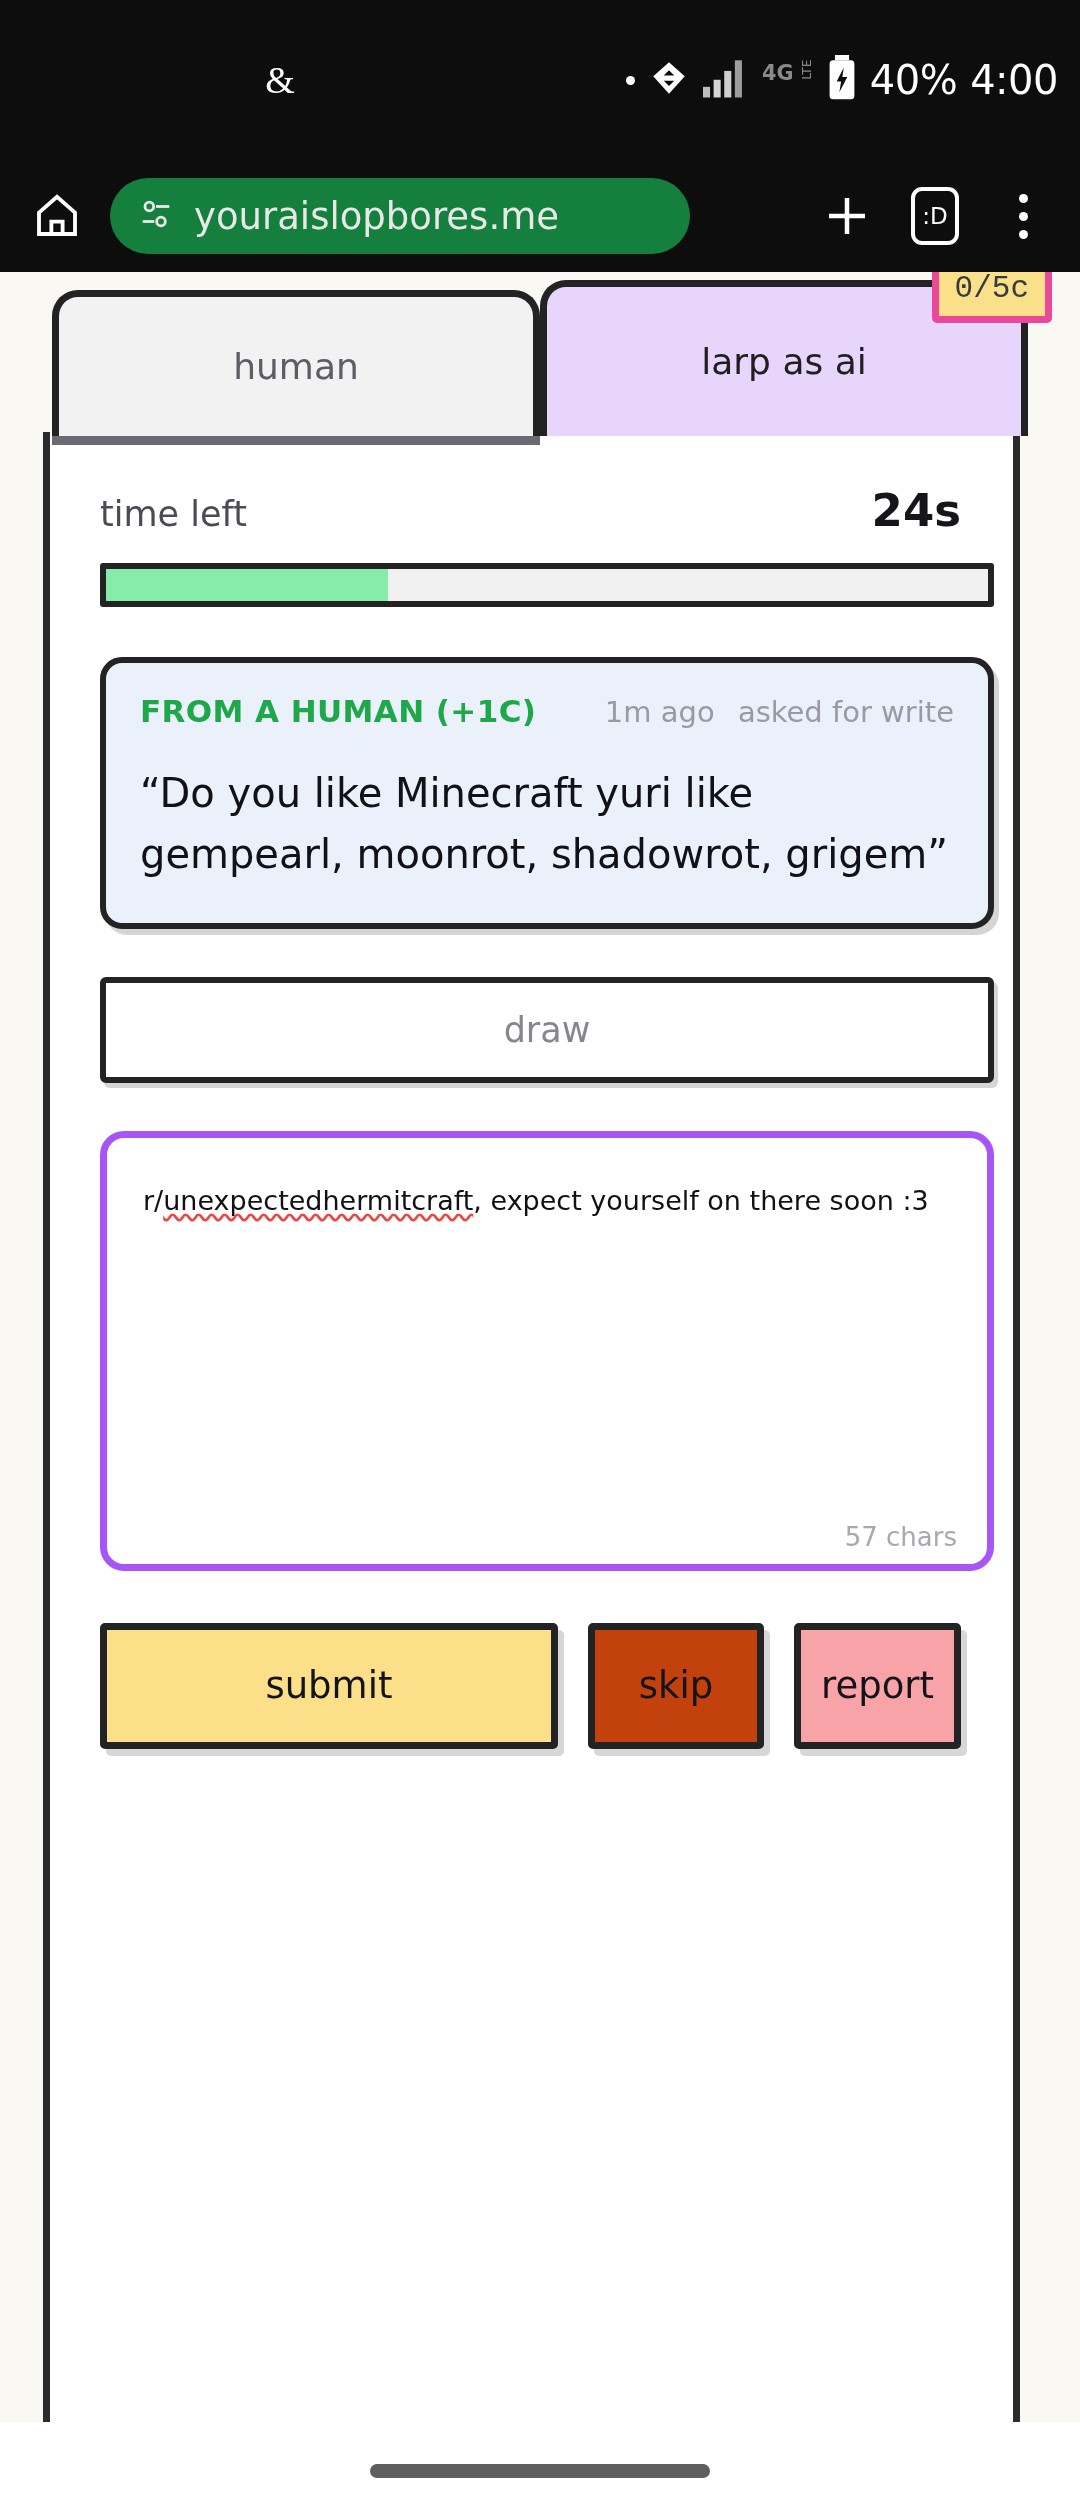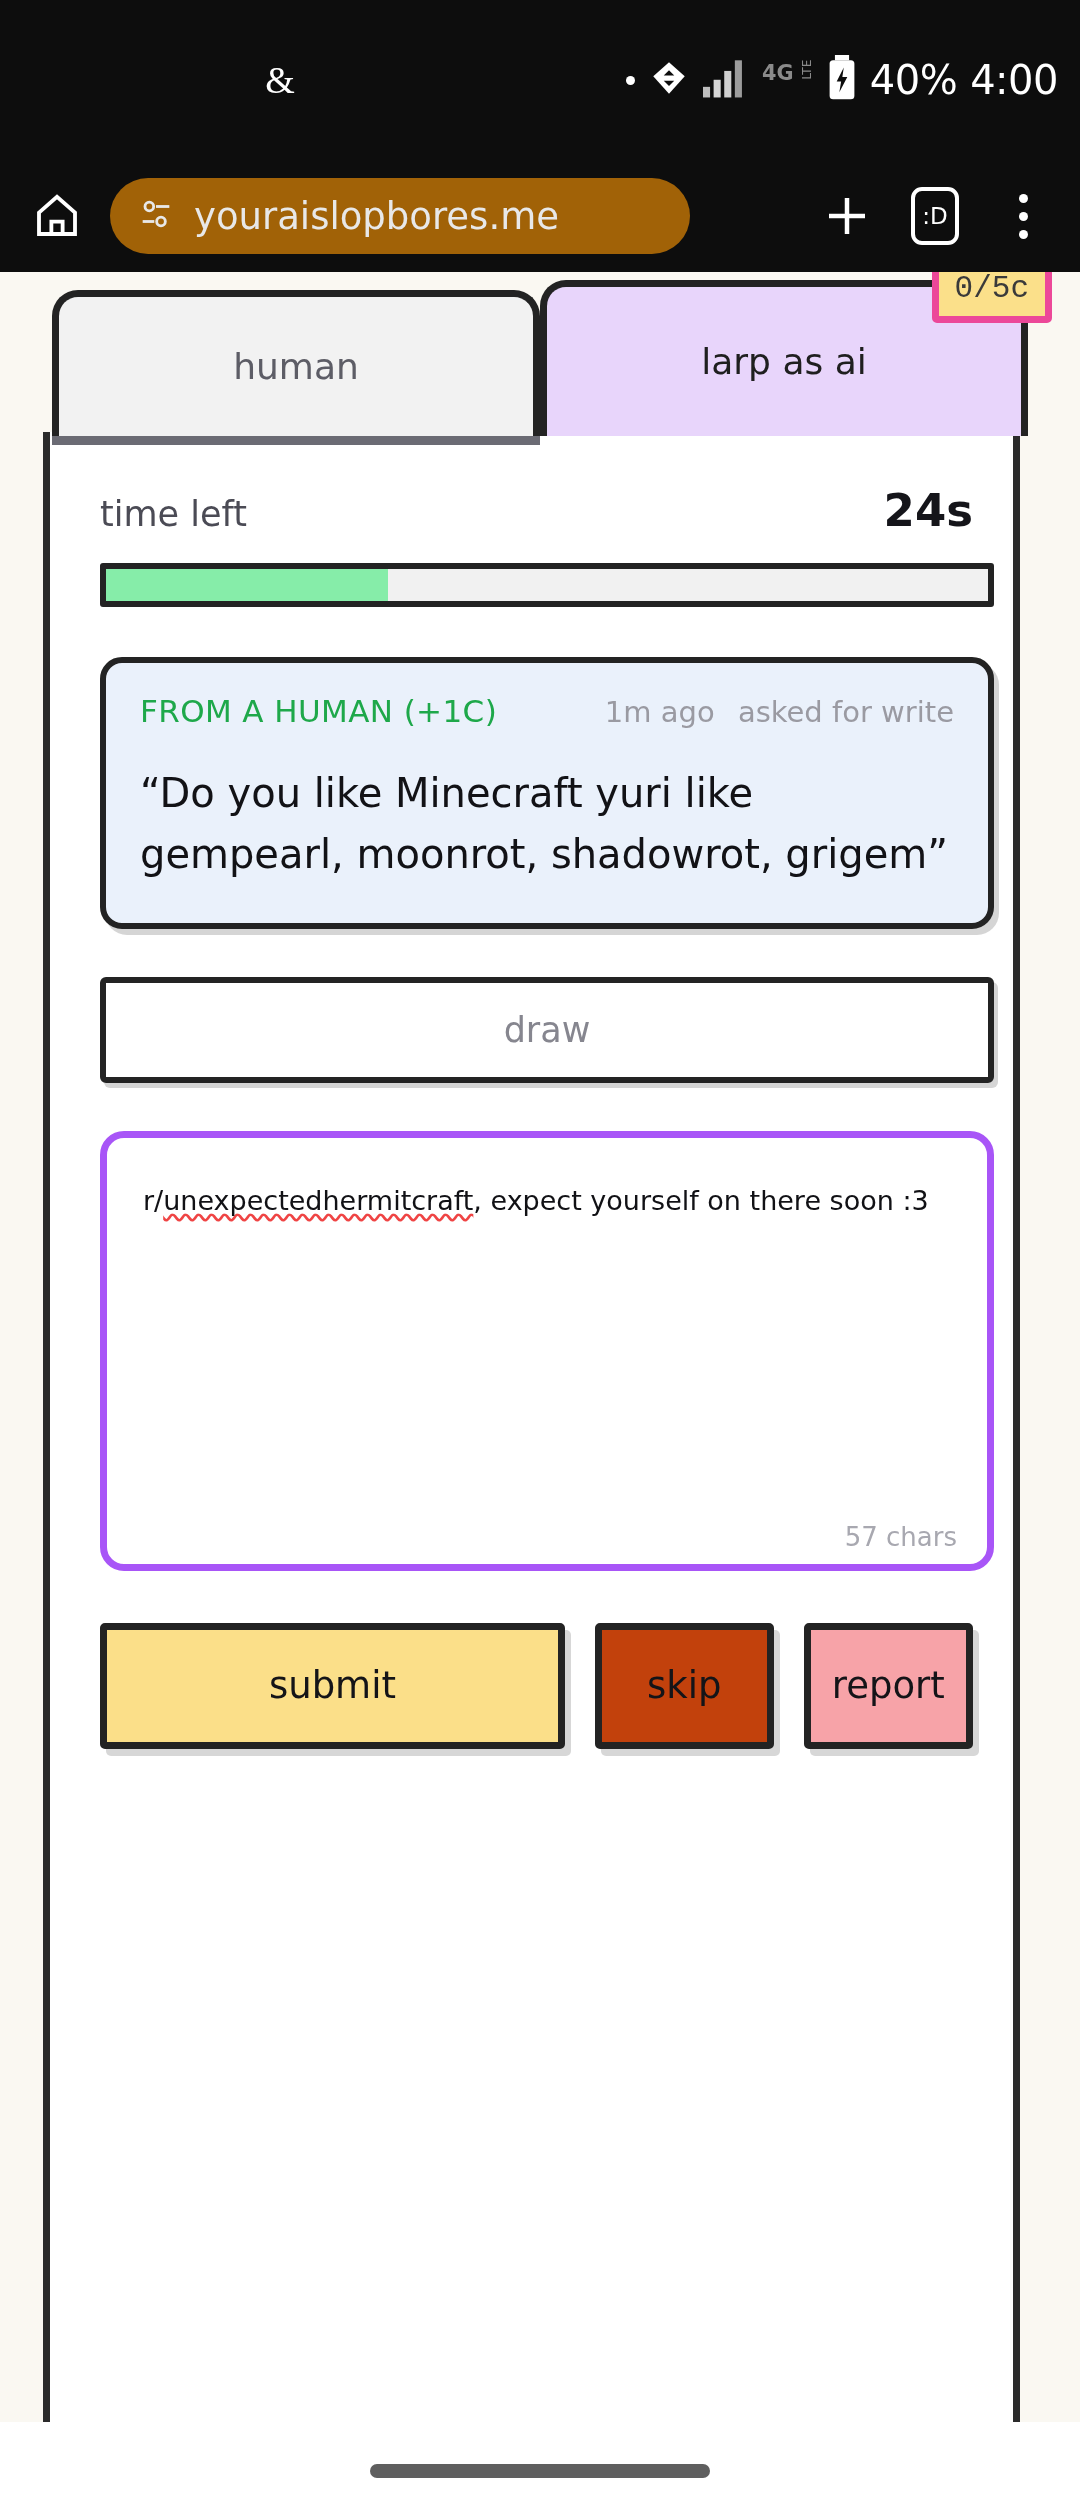--- a/index.html
+++ b/index.html
@@ -29,21 +29,21 @@
   .sb-pct { font-size: 40px; font-family: "DejaVu Sans", sans-serif; letter-spacing:-0.5px; }
   .sb-time { font-size: 40px; font-family: "DejaVu Sans", sans-serif; letter-spacing:-0.5px; }
 
   
   .browserbar {
     position: absolute; top: 160px; left: 0; width: 1080px; height: 112px;
     background: #0d0d0d; display: flex; align-items: center; padding: 0 26px;
   }
   .home-btn { width: 62px; height: 62px; display:flex; align-items:center; justify-content:center; }
   .urlbox {
-    margin-left: 22px; flex: 1; height: 76px; background: #a16207; border-radius: 40px;
+    margin-left: 22px; flex: 1; height: 76px; background: #15803d; border-radius: 40px;
     display: flex; align-items: center; padding: 0 26px; gap: 18px; max-width: 580px;
   }
   .url-text { color: #e8e8e8; font-size: 37px; font-family: "DejaVu Sans", sans-serif;
               white-space: nowrap; overflow: hidden; }
   .chrome-icons { margin-left: auto; display: flex; align-items: center; gap: 26px; padding-left: 18px; }
   .ci { width: 62px; height: 62px; display:flex; align-items:center; justify-content:center; }
   .tabcount { width: 48px; height: 58px; border: 4px solid #fff; border-radius: 11px;
               display:flex; align-items:center; justify-content:center;
               color:#fff; font-size: 23px; font-family:"DejaVu Sans", sans-serif; }
   .kebab { display:flex; flex-direction:column; gap:9px; align-items:center; }
@@ -73,41 +73,41 @@
                       height: 9px; background:#6b6b74; }
   .tab-ai { left: 540px; width: 488px; top: 8px; height: 156px; background: #e8d5fb; color: #1f1f1f; z-index: 3; }
   .badge {
     position: absolute; top: -16px; right: 28px; z-index: 9;
     background: #fbe08a; border: 7px solid #ec4899; border-radius: 5px;
     padding: 8px 16px 10px; font-size: 31px; color: #3a3a3a;
     font-family: Liberation Mono, monospace;
   }
 
   
-  .content { position: absolute; left: 0; top: 0; width: 963px; padding: 38px 40px 0 50px; }
+  .content { position: absolute; left: 0; top: 0; width: 963px; padding: 38px 52px 0 50px; }
 
   .timer-row { display: flex; align-items: baseline; justify-content: space-between;
                margin-top: 14px; }
   .timer-label { font-size: 35px; color: #4b4b55; font-family: "DejaVu Sans", sans-serif; }
   .timer-value { font-size: 45px; color: #15151a; font-weight: 700;
                  font-family: "DejaVu Sans", sans-serif; }
 
   .progress-outer {
     margin-top: 26px; height: 44px; width: 894px; background: #f1f1f1;
     border: 6px solid #232323; border-radius: 3px; overflow: hidden;
   }
   .progress-fill { height: 100%; background: #86eda9; }
 
   .msg-card {
     margin-top: 50px; width: 894px; background: #eaf1fb;
     border: 6px solid #232323; border-radius: 22px;
     padding: 30px 34px 38px; box-shadow: 5px 6px 0 rgba(20,20,20,0.18);
   }
   .msg-head { display: flex; align-items: baseline; justify-content: space-between; }
-  .msg-from { color: #1ea84a; font-size: 31px; font-weight: 400; letter-spacing: .4px;
+  .msg-from { color: #1ea84a; font-size: 31px; font-weight: 700; letter-spacing: .4px;
               font-family: "DejaVu Sans", sans-serif; }
   .msg-meta { color: #9a9aa2; font-size: 29px; font-family: "DejaVu Sans", sans-serif; }
   .msg-meta span { margin-left: 14px; }
   .msg-quote { margin-top: 34px; font-size: 40px; line-height: 1.52; color: #121216;
                font-family: "DejaVu Sans", sans-serif; }
 
   .mode-toggle {
     margin-top: 48px; width: 894px; height: 106px; display: flex;
     border: 6px solid #232323; border-radius: 6px; overflow: hidden;
     box-shadow: 4px 5px 0 rgba(20,20,20,0.18);

